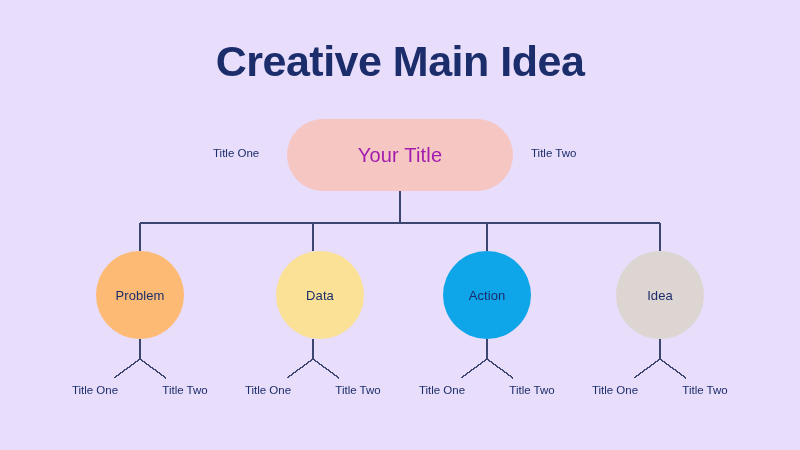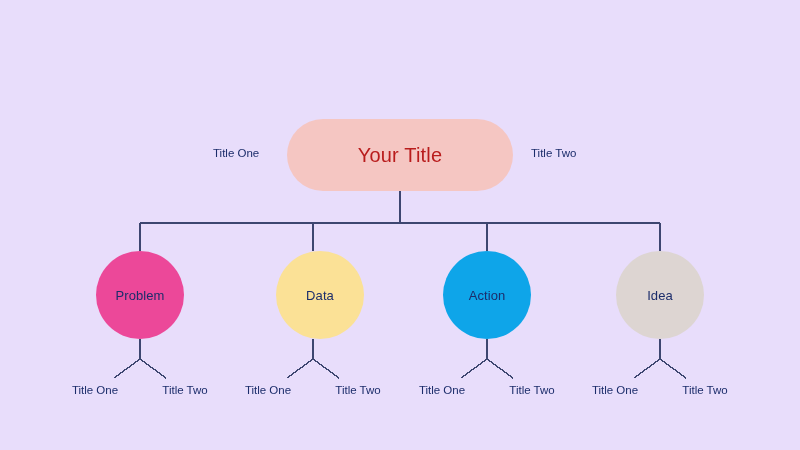--- a/index.html
+++ b/index.html
@@ -54,21 +54,21 @@
     height: 72px;
     border-radius: 36px;
     background: #f5c6c2;
     display: flex;
     align-items: center;
     justify-content: center;
   }
   #root-node .root-label {
     font-size: 20px;
     font-weight: normal;
-    color: #b91c1c;
+    color: #a21caf;
     letter-spacing: 0.2px;
   }
 
   .side-label {
     position: absolute;
     top: 147px;
     font-size: 11.5px;
     color: #1c2d6b;
     white-space: nowrap;
   }
@@ -123,30 +123,31 @@
       <line x1="487" y1="223" x2="487" y2="251" stroke="#3d4670" stroke-width="1.4" shape-rendering="crispEdges"></line>
       <line x1="487" y1="339" x2="487" y2="359" stroke="#3d4670" stroke-width="1.4" shape-rendering="crispEdges"></line>
       <line x1="487" y1="359" x2="461" y2="378" stroke="#3d4670" stroke-width="1.4" shape-rendering="crispEdges"></line>
       <line x1="487" y1="359" x2="513" y2="378" stroke="#3d4670" stroke-width="1.4" shape-rendering="crispEdges"></line>
       <line x1="660" y1="223" x2="660" y2="251" stroke="#3d4670" stroke-width="1.4" shape-rendering="crispEdges"></line>
       <line x1="660" y1="339" x2="660" y2="359" stroke="#3d4670" stroke-width="1.4" shape-rendering="crispEdges"></line>
       <line x1="660" y1="359" x2="634" y2="378" stroke="#3d4670" stroke-width="1.4" shape-rendering="crispEdges"></line>
       <line x1="660" y1="359" x2="686" y2="378" stroke="#3d4670" stroke-width="1.4" shape-rendering="crispEdges"></line>
     </svg>
 
+  <div id="page-title">Creative Main Idea</div>
 
   <div id="root-node">
     <span class="root-label">Your Title</span>
   </div>
 
   <div id="side-label-left" class="side-label">Title One</div>
   <div id="side-label-right" class="side-label">Title Two</div>
 
   <div id="branch-layer">
-      <div class="branch-node" style="left: 96px; background: #ec4899; text-align: right;">
+      <div class="branch-node" style="left: 96px; background: #fdba74; text-align: right;">
         <span class="branch-label">Problem</span>
       </div>
       <div class="leaf-label" style="left: 50px;">Title One</div>
       <div class="leaf-label" style="left: 140px;">Title Two</div>
       <div class="branch-node" style="left: 276px; background: rgb(251, 225, 150);">
         <span class="branch-label">Data</span>
       </div>
       <div class="leaf-label" style="left: 223px;">Title One</div>
       <div class="leaf-label" style="left: 313px;">Title Two</div>
       <div class="branch-node" style="left: 443px; background: #0ea5e9;">

